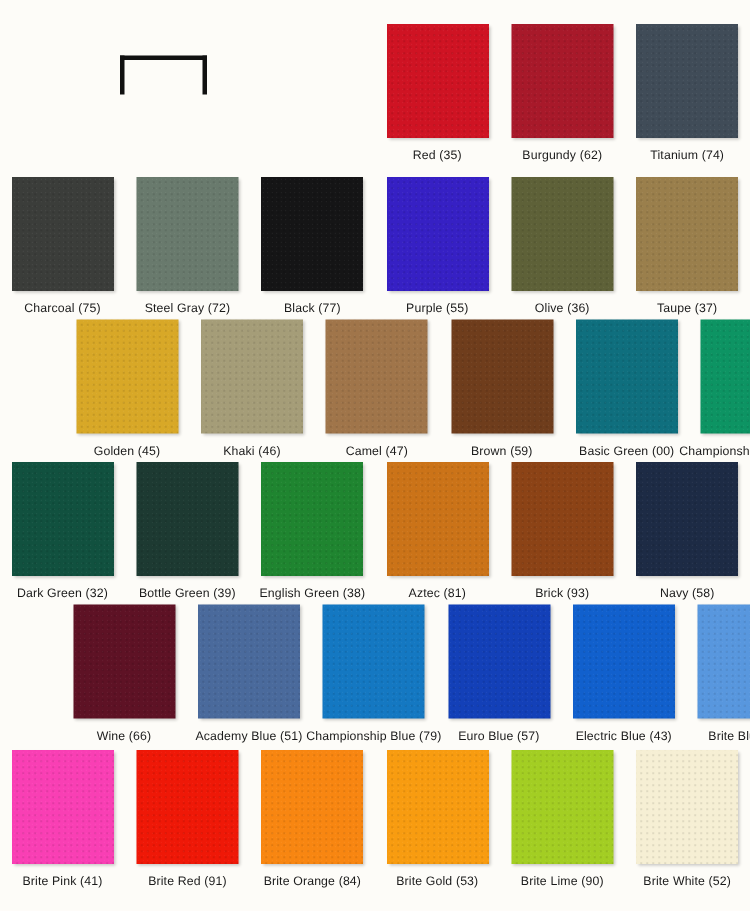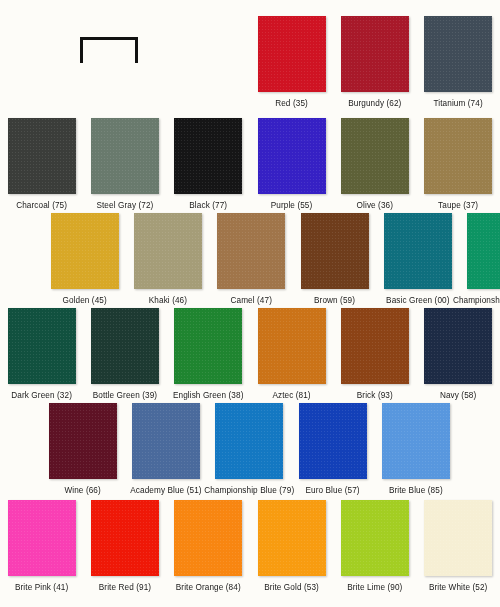--- a/index.html
+++ b/index.html
@@ -215,20 +215,24 @@
         </div>
         <div class="swatch-cell">
           <div class="swatch-chip" title="Championship Blue (79)" style="background: rgb(20, 120, 194);"></div>
           <div class="swatch-label">Championship Blue (79)</div>
         </div>
         <div class="swatch-cell">
           <div class="swatch-chip" title="Euro Blue (57)" style="background: rgb(19, 64, 184);"></div>
           <div class="swatch-label">Euro Blue (57)</div>
         </div>
         <div class="swatch-cell">
+          <div class="swatch-chip" title="Electric Blue (43)" style="background: rgb(17, 96, 205);"></div>
+          <div class="swatch-label">Electric Blue (43)</div>
+        </div>
+        <div class="swatch-cell">
           <div class="swatch-chip" title="Brite  Blue (85)" style="background: rgb(88, 151, 222);"></div>
           <div class="swatch-label">Brite  Blue (85)</div>
         </div>
       </div>
       <div class="swatch-row" style="top: 500px;">
         <div class="swatch-cell">
           <div class="swatch-chip" title="Brite  Pink (41)" style="background: rgb(249, 63, 180);"></div>
           <div class="swatch-label">Brite  Pink (41)</div>
         </div>
         <div class="swatch-cell">

